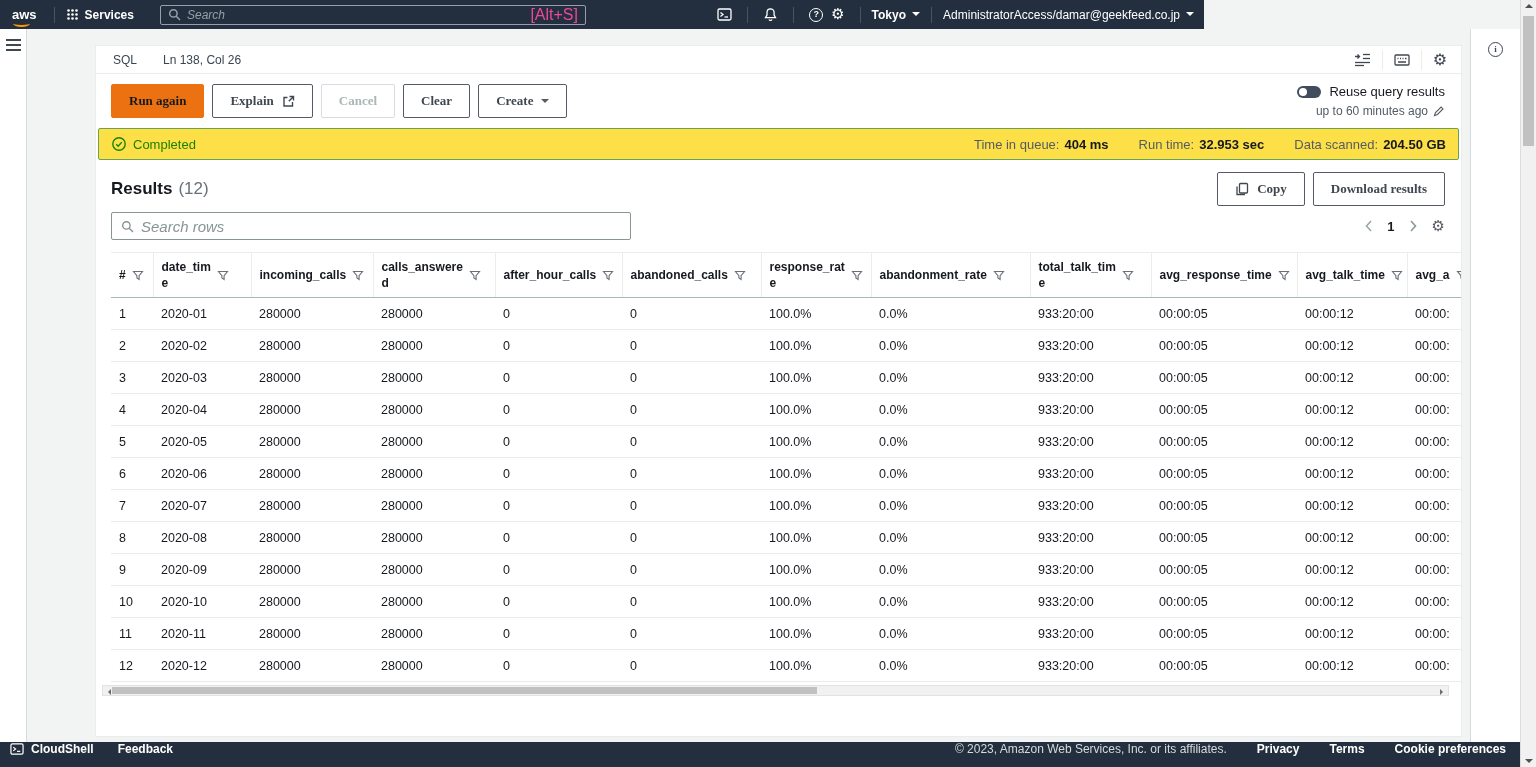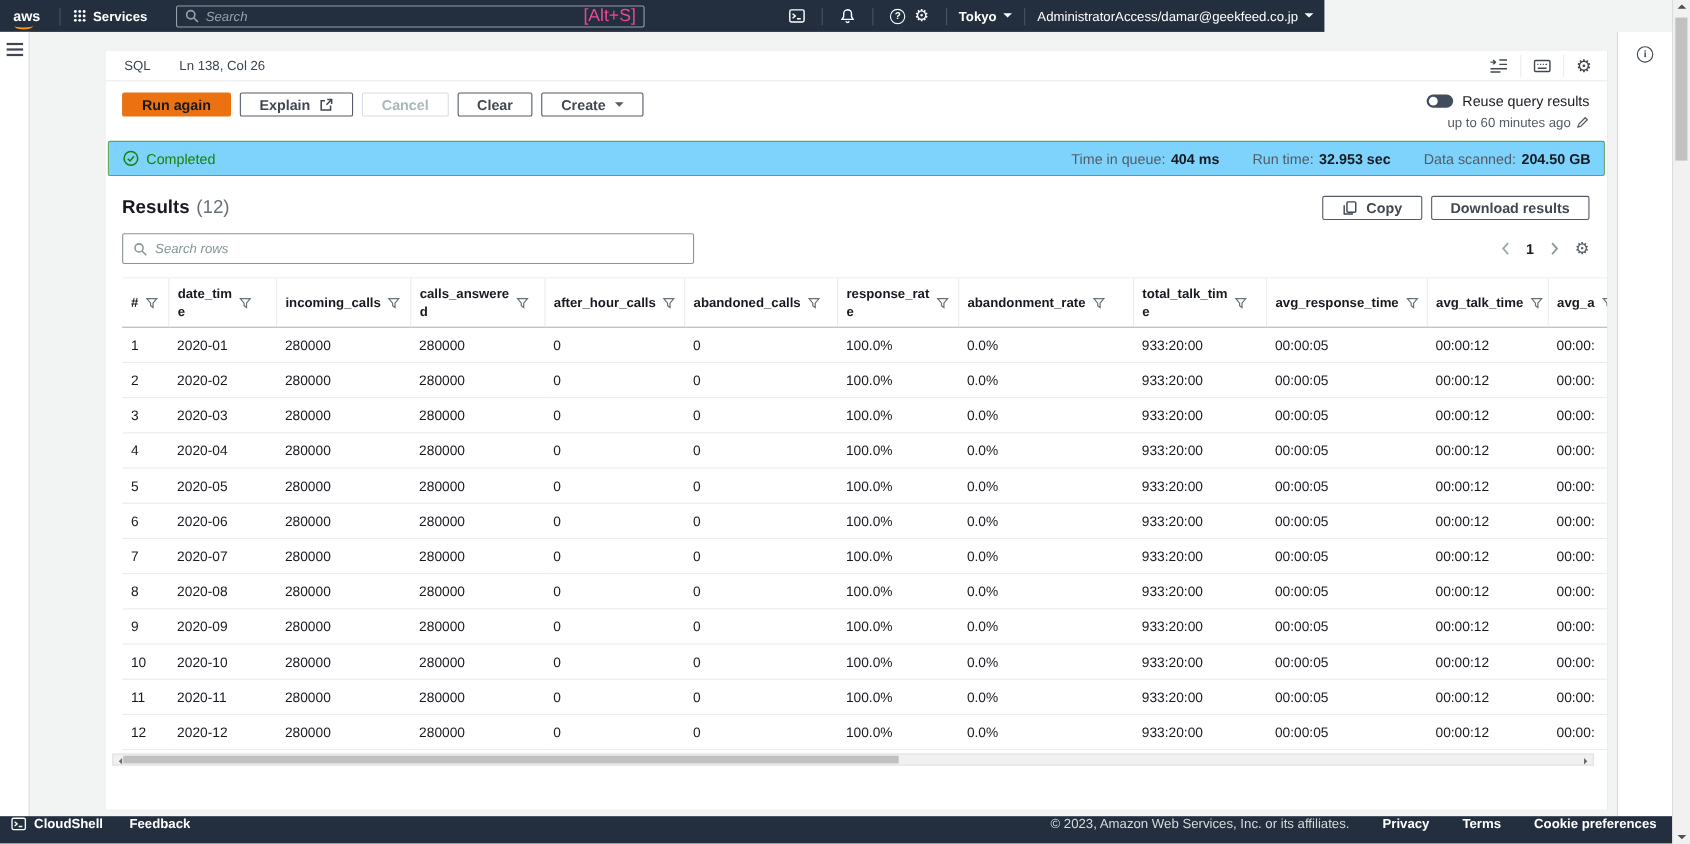--- a/index.html
+++ b/index.html
@@ -39,55 +39,55 @@
   
   .main-panel { position:absolute; left:95px; top:45px; width:1367px; bottom:30px;
     background:#fff; border:1px solid #eaeded; overflow:hidden; }
   .sql-bar { height:28px; display:flex; align-items:center; padding:0 14px 0 17px;
     border-bottom:1px solid #eaeded; font-size:12px; color:#3a4551; }
   .sql-mode { margin-right:26px; }
   .ebar-right { margin-left:auto; display:flex; align-items:center; color:#414750; }
   .ebar-divider { width:1px; height:20px; background:#eaeded; margin:0 11px; }
   
   .toolbar { display:flex; align-items:flex-start; padding:10px 16px 4px 15px; }
-  .btn { height:22px; border-radius:2px; font-weight:bold; font-size:13px; font-family:Liberation Sans, sans-serif;
+  .btn { height:34px; border-radius:2px; font-weight:bold; font-size:13px; font-family:Liberation Serif, serif;
     display:inline-flex; align-items:center; gap:8px; padding:0 17px; background:#fff;
     border:1px solid #545b64; color:#414750; cursor:pointer; margin-right:8px; }
   .btn-primary { background:#ec7211; border-color:#ec7211; color:#16191f; }
   .btn-disabled { color:#aab7b8; border-color:#d8dde3; cursor:default; }
   .caret-down-d { width:0; height:0; border:4px solid transparent; border-top-color:#545b64; margin-top:4px; }
   .reuse-block { margin-left:auto; text-align:right; }
   .reuse-row { display:flex; align-items:center; justify-content:flex-end; gap:8px; font-size:13px; color:#16191f; }
   .switch { width:24px; height:12px; border-radius:7px; background:#414d5c; position:relative; cursor:pointer; }
   .switch::after { content:""; position:absolute; left:2px; top:2px; width:8px; height:8px; border-radius:50%; background:#fff; }
   .reuse-sub { margin-top:5px; font-size:12px; color:#545b64; display:flex; align-items:center; justify-content:flex-end; gap:5px; }
   
   .tabs { display:flex; margin-left:2px; height:40px; }
   .tab { padding:0 20px; line-height:38px; font-size:14px; font-weight:bold; cursor:pointer; }
   .tab.active { color:#0073bb; border-bottom:3px solid #16191f; }
   .tab.inactive { color:#545b64; }
   .tab-divider { width:1px; height:16px; background:#aab7b8; align-self:center; }
   
-  .banner { margin:6px 2px 0; height:32px; border:1px solid #67a353; background:#7dd3fc; border-radius:2px;
+  .banner { margin:6px 2px 0; height:32px; border:1px solid #67a353; background:#fde047; border-radius:2px;
     display:flex; align-items:center; padding:0 12px; }
   .banner-status { display:flex; align-items:center; gap:6px; color:#1d8102; font-size:13px; }
   .banner-stats { margin-left:auto; display:flex; align-items:center; gap:30px; font-size:13px; }
   .stat-label { color:#545b64; }
   .stat-value { font-weight:bold; color:#16191f; margin-left:5px; }
   
   .results-header { margin:14px 16px 0 15px; display:flex; align-items:center; height:30px; }
   .results-title { font-size:17px; font-weight:bold; }
   .results-count { font-size:17px; color:#687078; margin-left:6px; }
   .results-actions { margin-left:auto; display:flex; }
   .results-actions .btn:last-child { margin-right:0; }
   
   .search-row { margin:8px 16px 0 15px; display:flex; align-items:center; }
   .search-box { width:520px; height:28px; border:1px solid #879596; border-radius:2px;
     display:flex; align-items:center; gap:7px; padding:0 9px; background:#fff; }
-  .search-box input { flex:1; border:none; outline:none; font-size:12px; font-style:italic; color:#c2410c;
+  .search-box input { flex:1; border:none; outline:none; font-size:15px; font-style:italic; color:#c2410c;
     font-family:"Liberation Sans",sans-serif; }
   .search-box input::placeholder { color:#879596; font-style:italic; }
   .pagination { margin-left:auto; display:flex; align-items:center; gap:14px; }
   .page-num { font-size:13px; font-weight:bold; color:#16191f; }
   .pager { cursor:pointer; display:flex; align-items:center; }
   .gear-small { color:#545b64; font-size:15px; cursor:pointer; }
   
   .table-wrap { margin:12px 0 0 15px; width:1352px; overflow:hidden; }
   table { border-collapse:collapse; table-layout:fixed; width:1446px; }
   thead th { height:45px; border-top:1px solid #eaeded; border-bottom:1px solid #aab7b8;

